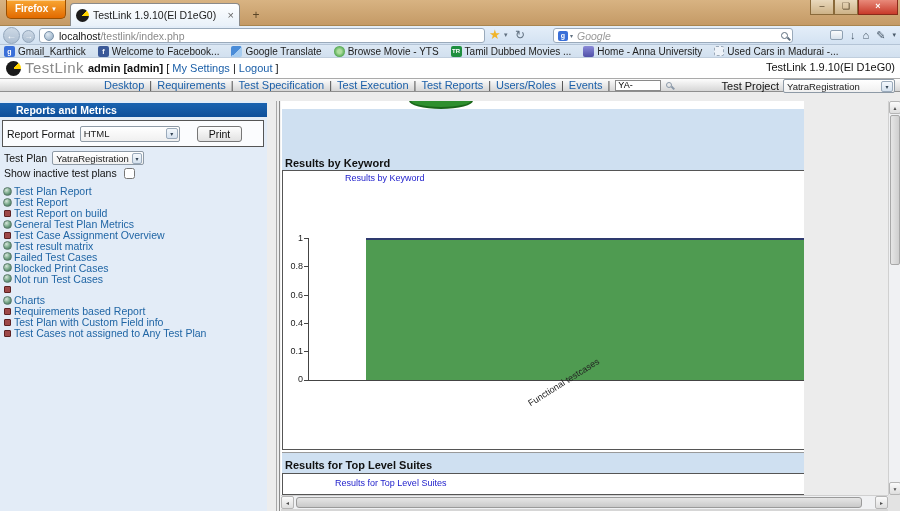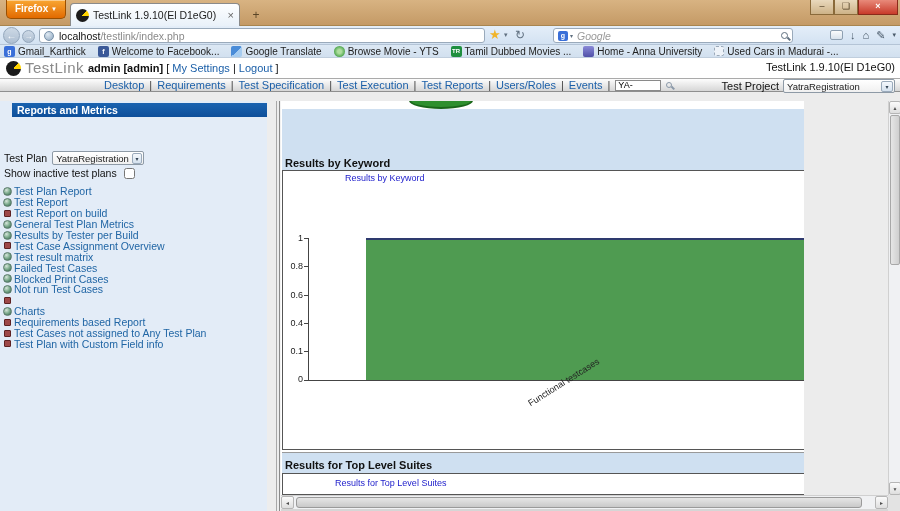--- a/index.html
+++ b/index.html
@@ -91,22 +91,22 @@
   .m-right{position:absolute;right:5px;top:0;height:14px;display:flex;align-items:center;gap:4px}
   .tp-label{font-size:11px;color:#111}
   .w-select{background:linear-gradient(#ffffff,#f0f0f0);border:1px solid #8e9aa6;border-radius:2px;
     font-size:9.5px;color:#222;display:flex;align-items:center;justify-content:space-between;
     height:14px;padding:0 1px 0 3px;cursor:pointer}
   .w-select .arrowbox{width:12px;height:11px;margin-left:3px;background:linear-gradient(#f4f8fc,#d5e1ee);
     border:1px solid #9aaabb;border-radius:2px;font-size:6px;text-align:center;line-height:10px;color:#345}
 
   
   .sidebar{position:absolute;left:0;top:101px;width:267px;height:410px;background:#e3ecf7;overflow:hidden}
-  .sb-title{position:absolute;left:12px;top:2px;width:290px;height:14px;background:linear-gradient(#1a63b0,#0e4f9a);
-    color:#fff;font-weight:bold;font-size:10.5px;line-height:14px;padding-left:5px}
+  .sb-title{position:absolute;left:0;top:2px;width:290px;height:14px;background:linear-gradient(#1a63b0,#0e4f9a);
+    color:#fff;font-weight:bold;font-size:10.5px;line-height:14px;padding-left:16px}
   .sb-formbox{position:absolute;left:2px;top:19px;width:262px;height:27px;background:#fbfcfe;
     border:1px solid #555;display:flex;align-items:center;padding:0 4px;gap:5px}
   .sb-label{font-size:10.5px;color:#111;white-space:nowrap}
   .sel-format{width:100px;height:16px}
   .w-btn{background:linear-gradient(#fdfdfd,#e2e2e2);border:1px solid #777;border-radius:3px;
     font-size:10.5px;color:#111;padding:1px 11px;cursor:pointer;margin-left:12px;font-family:"Liberation Sans",sans-serif}
   .sb-row{position:absolute;left:4px;display:flex;align-items:center;gap:5px}
   .row-plan{top:50px}
   .sel-plan{width:92px;height:14px}
   .row-inactive{top:66px}
@@ -283,20 +283,28 @@
       <span class="tp-label">Test Project</span>
       <div class="w-select" style="width:112px">
         <span>YatraRegistration</span>
         <span class="arrowbox">▾</span>
       </div>
     </div>
   </div>
 
   <div class="sidebar">
     <div class="sb-title">Reports and Metrics</div>
+    <div class="sb-formbox">
+      <span class="sb-label">Report Format</span>
+      <div class="w-select sel-format">
+        <span>HTML</span>
+        <span class="arrowbox">▾</span>
+      </div>
+      <button class="w-btn">Print</button>
+    </div>
     <div class="sb-row row-plan">
       <span class="sb-label">Test Plan</span>
       <div class="w-select sel-plan">
         <span>YatraRegistration</span>
         <span class="arrowbox">▾</span>
       </div>
     </div>
     <div class="sb-row row-inactive">
       <span class="sb-label">Show inactive test plans</span>
       <input type="checkbox" class="sb-check" style="">
@@ -312,24 +320,20 @@
         </div>
       <div class="slink">
           <span class="icon-square"></span>
           <a>Test Report on build</a>
         </div>
       <div class="slink">
           <span class="icon-globe"></span>
           <a>General Test Plan Metrics</a>
         </div>
       <div class="slink">
-          <span class="icon-globe"></span>
-          <a>Results by Tester per Build</a>
-        </div>
-      <div class="slink">
           <span class="icon-square"></span>
           <a>Test Case Assignment Overview</a>
         </div>
       <div class="slink">
           <span class="icon-globe"></span>
           <a>Test result matrix</a>
         </div>
       <div class="slink">
           <span class="icon-globe"></span>
           <a>Failed Test Cases</a>
@@ -348,25 +352,25 @@
       <div class="slink">
           <span class="icon-globe"></span>
           <a>Charts</a>
         </div>
       <div class="slink">
           <span class="icon-square"></span>
           <a>Requirements based Report</a>
         </div>
       <div class="slink">
           <span class="icon-square"></span>
+          <a>Test Plan with Custom Field info</a>
+        </div>
+      <div class="slink">
+          <span class="icon-square"></span>
           <a>Test Cases not assigned to Any Test Plan</a>
-        </div>
-      <div class="slink">
-          <span class="icon-square"></span>
-          <a>Test Plan with Custom Field info</a>
         </div>
     </div>
   </div>
 
   <div class="divider"></div>
 
   <div class="mainframe">
     <div class="strip-top">
       <div class="pie-bottom"></div>
     </div>

